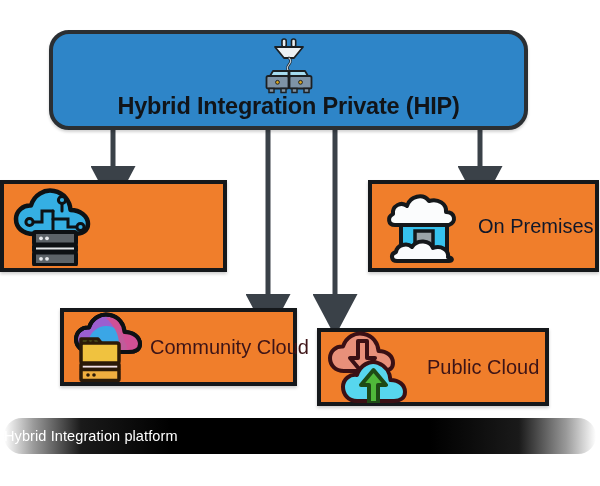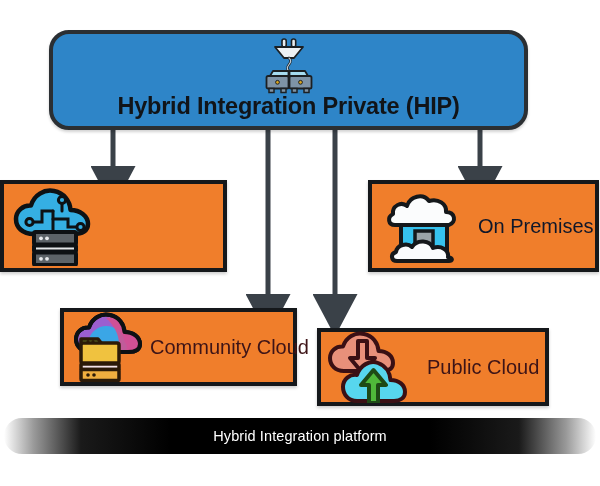--- a/index.html
+++ b/index.html
@@ -115,21 +115,21 @@
         #ffffff 0%,
         #9a9a9a 5%,
         #1a1a1a 13%,
         #000000 28%,
         #000000 72%,
         #1a1a1a 87%,
         #9a9a9a 95%,
         #ffffff 100%);
     display: flex;
     align-items: center;
-    justify-content: center;
+    justify-content: flex-start;
   }
   .caption-text {
     color: #ffffff;
     font-size: 14.5px;
     font-family: "Liberation Sans", sans-serif;
     letter-spacing: 0.1px;
   }
 </style>
 </head>
 <body>

